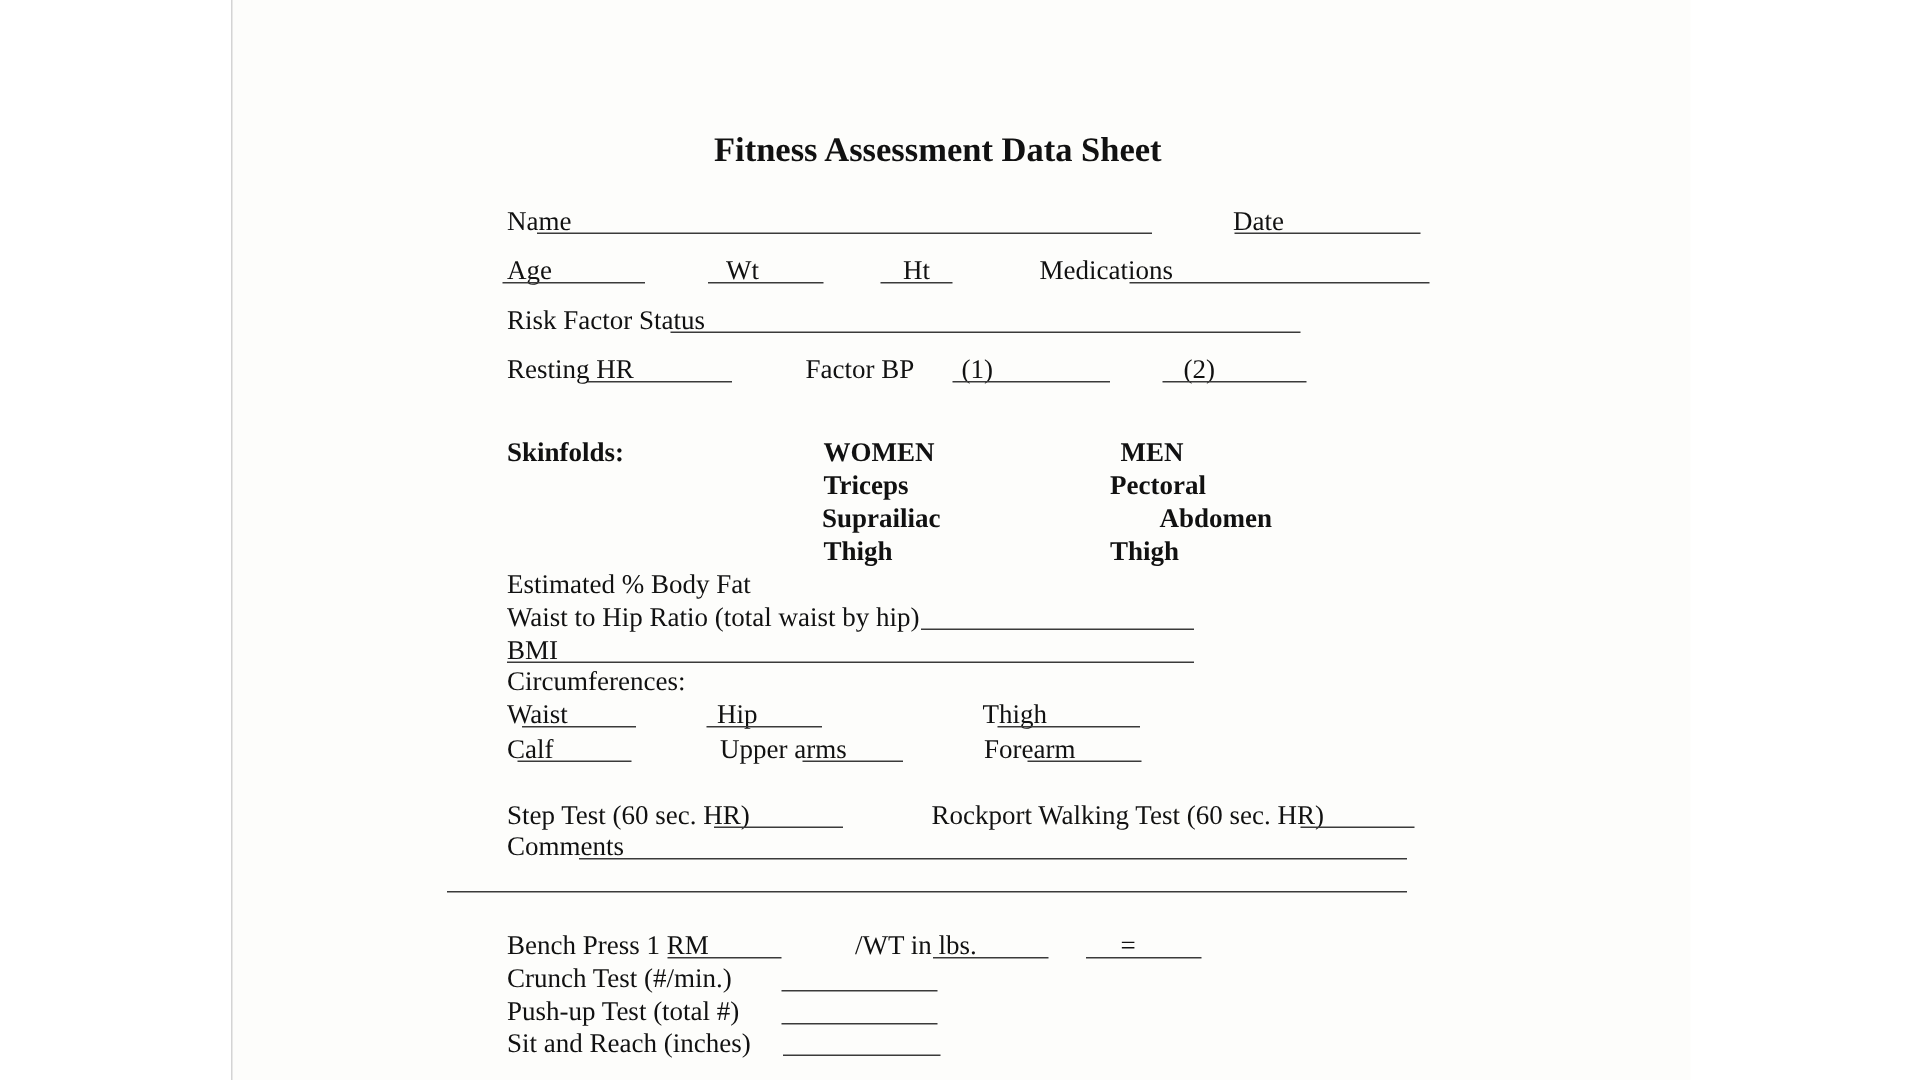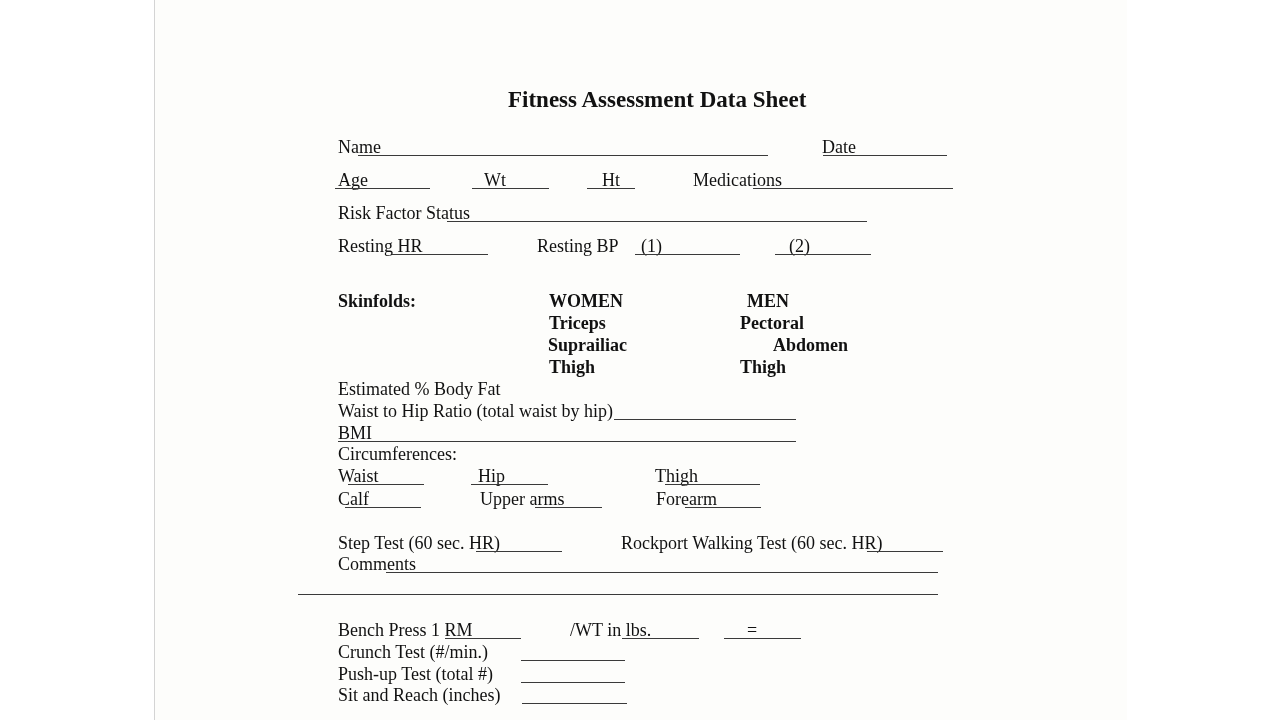--- a/index.html
+++ b/index.html
@@ -20,21 +20,20 @@
     position: absolute;
     font-size: 18px;
     line-height: 20px;
     white-space: nowrap;
     margin-left: 40px;
   }
   .title {
     position: absolute; left: 476px; top: 87px;
     font-size: 23px; font-weight: bold; line-height: 26px;
     white-space: nowrap;
-    margin-left: 32px;
   }
   .b { font-weight: bold; }
   .bi { font-weight: bold; }
   .line {
     position: absolute;
     height: 0;
     border-bottom: 1.3px solid #3a3a3a;
   }
 </style>
 </head>
@@ -56,21 +55,21 @@
 <span class="t" style="left:562px;top:170px">Ht</span>
 <div class="line" style="left:587px;top:188px;width:48px"></div>
 <span class="t" style="left:653px;top:170px">Medications</span>
 <div class="line" style="left:753px;top:188px;width:200px"></div>
 
 <span class="t" style="left:298px;top:203px">Risk Factor Status</span>
 <div class="line" style="left:447px;top:221px;width:420px"></div>
 
 <span class="t" style="left:298px;top:236px">Resting HR</span>
 <div class="line" style="left:392px;top:254px;width:96px"></div>
-<span class="t" style="left:497px;top:236px">Resting BP</span>
+<span class="t" style="left:497px;top:236px">Factor BP</span>
 <span class="t" style="left:601px;top:236px">(1)</span>
 <div class="line" style="left:635px;top:254px;width:105px"></div>
 <span class="t" style="left:749px;top:236px">(2)</span>
 <div class="line" style="left:775px;top:254px;width:96px"></div>
 
 <span class="t b" style="left:298px;top:291px">Skinfolds:</span>
 <span class="t b" style="left:509px;top:291px">WOMEN</span>
 <span class="t b" style="left:707px;top:291px">MEN</span>
 
 <span class="t bi" style="left:509px;top:313px">Triceps</span>

